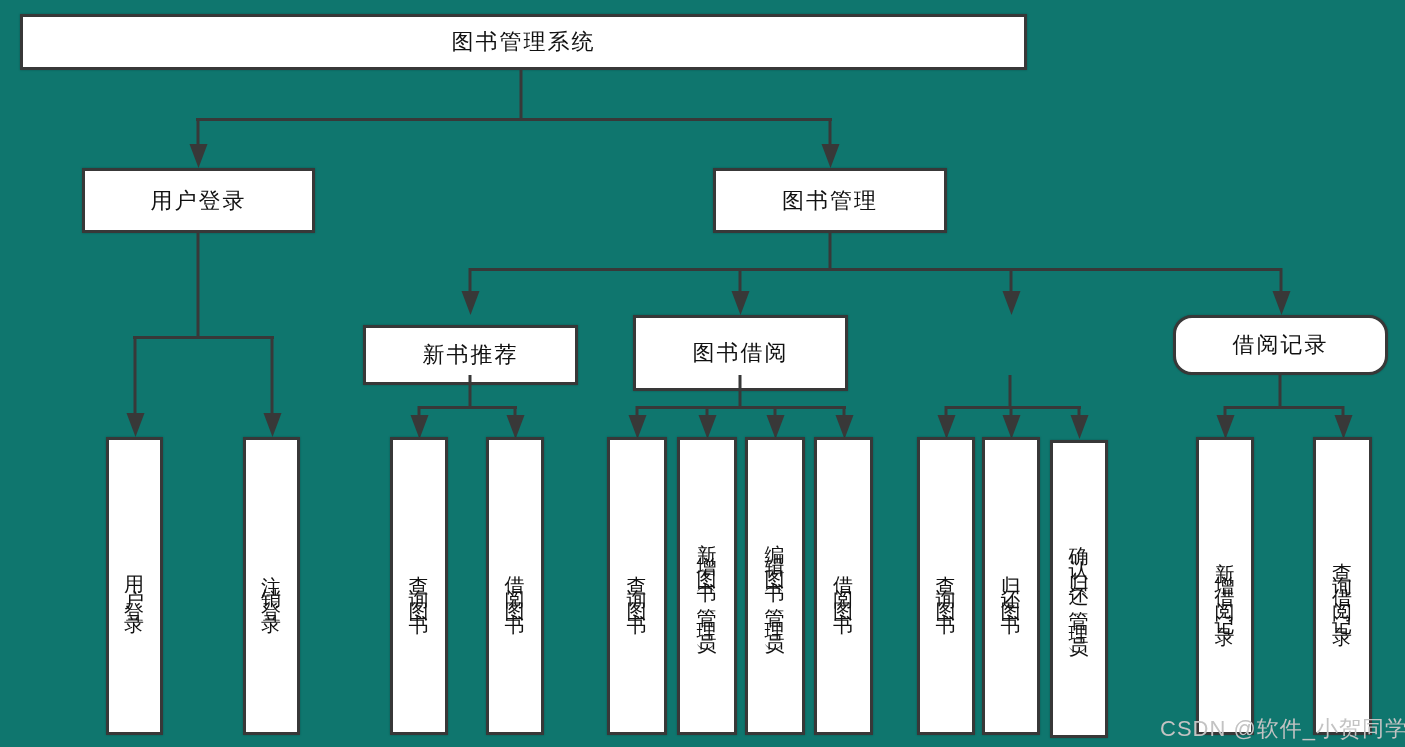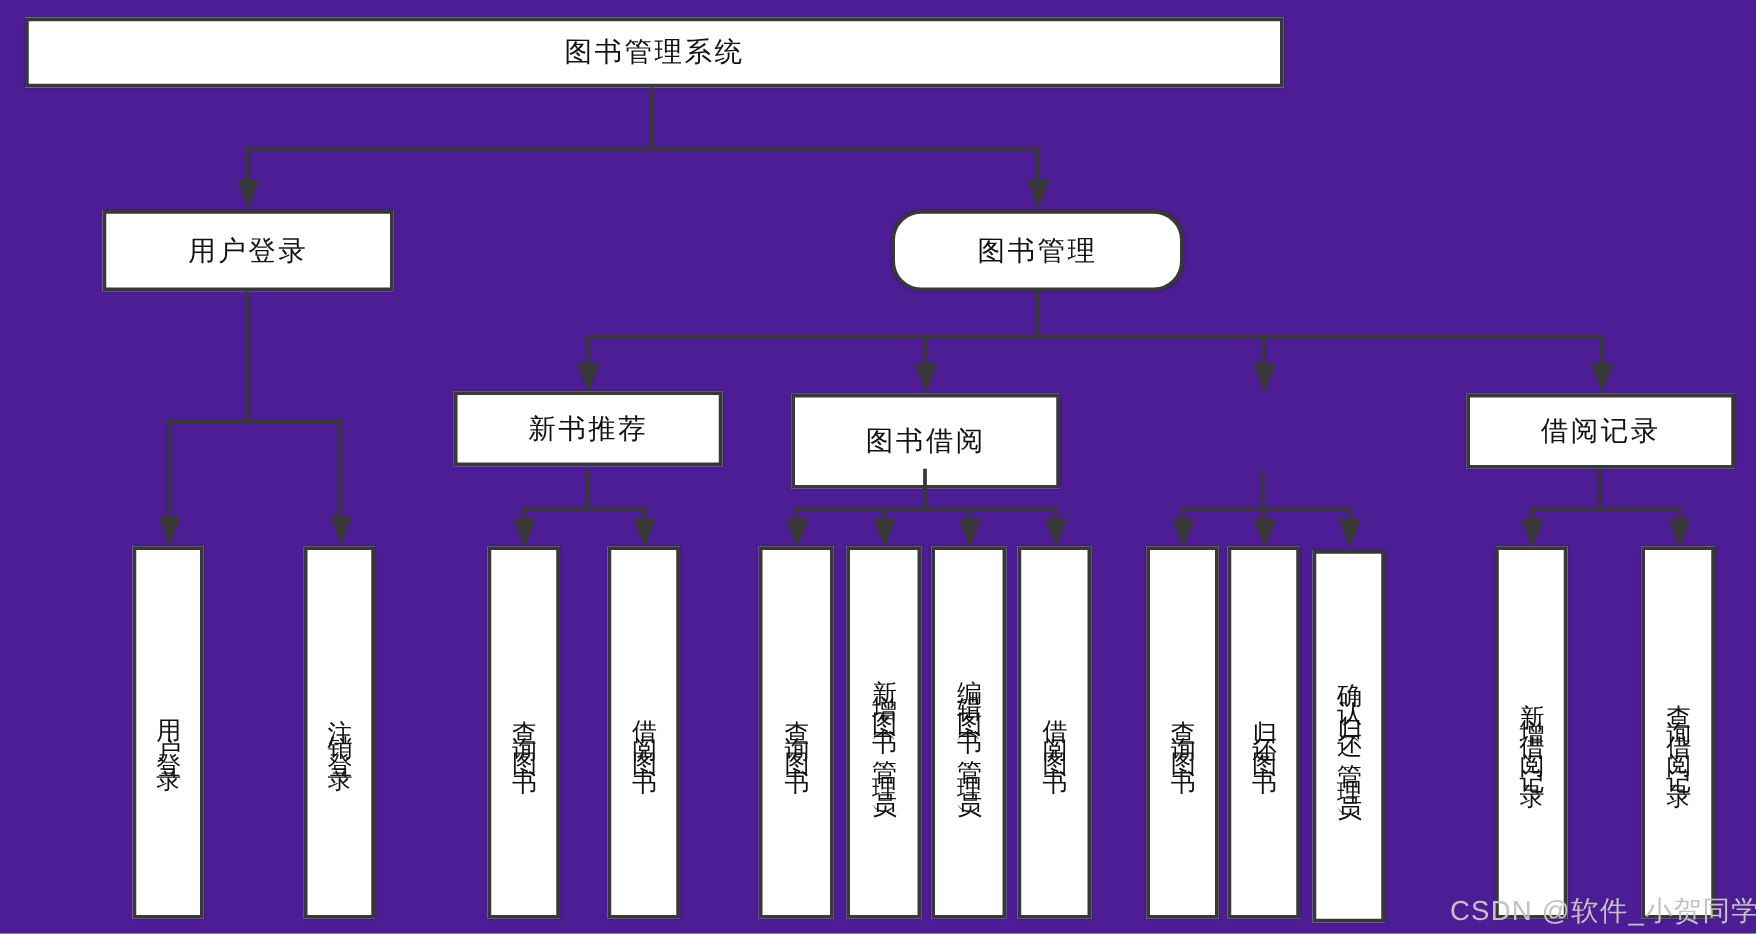--- a/index.html
+++ b/index.html
@@ -4,21 +4,21 @@
 <title>Diagram</title>
 <style>
   :root{
     --line:#383838;
     --text:#111111;
     --box-bg:#ffffff;
     --watermark:#c3c3c3;
   }
   html,body{margin:0;padding:0;background:#ffffff;}
   body{font-family:"Liberation Sans","DejaVu Sans",sans-serif;color:var(--text);}
-  .canvas{position:relative;width:1405px;height:747px;background:#4c1d95;overflow:hidden;}
+  .canvas{position:relative;width:1405px;height:747px;background:#0f766e;overflow:hidden;}
 
   
   .box{
     position:absolute;
     background:var(--box-bg);
     border:3px solid var(--line);
     display:flex;align-items:center;justify-content:center;
     font-size:22px;letter-spacing:2px;
     box-shadow:0 0 2px rgba(0,0,0,.25);
     box-sizing:border-box;
@@ -66,43 +66,43 @@
   </div>
 
   <div class="vline" style="left:521px;top:70px;height:48px;"></div>
   <div class="hline" style="left:196px;top:118px;width:636px;"></div>
   <div class="arrow" style="left:198px;top:118px;height:26px;"></div>
   <div class="arrow" style="left:830px;top:118px;height:26px;"></div>
 
   <div class="box" style="left:82px;top:168px;width:233px;height:65px;">
     <span>用户登录</span>
   </div>
-  <div class="box" style="left:713px;top:168px;width:234px;height:65px;border-radius:24px;">
+  <div class="box" style="left:713px;top:168px;width:234px;height:65px;">
     <span>图书管理</span>
   </div>
 
   <div class="vline" style="left:198px;top:233px;height:103px;"></div>
   <div class="hline" style="left:133px;top:336px;width:141px;"></div>
   <div class="arrow" style="left:135px;top:336px;height:77px;"></div>
   <div class="arrow" style="left:272px;top:336px;height:77px;"></div>
 
   <div class="vline" style="left:830px;top:233px;height:35px;"></div>
   <div class="hline" style="left:469px;top:268px;width:813px;"></div>
   <div class="arrow" style="left:470px;top:268px;height:23px;"></div>
   <div class="arrow" style="left:740px;top:268px;height:23px;"></div>
   <div class="arrow" style="left:1011px;top:268px;height:23px;"></div>
   <div class="arrow" style="left:1281px;top:268px;height:23px;"></div>
 
-  <div class="box" style="left:363px;top:313px;width:215px;height:60px;">
+  <div class="box" style="left:363px;top:325px;width:215px;height:60px;">
     <span>新书推荐</span>
   </div>
   <div class="box" style="left:633px;top:315px;width:215px;height:76px;">
     <span>图书借阅</span>
   </div>
-  <div class="box" style="left:1173px;top:315px;width:215px;height:60px;">
+  <div class="box" style="left:1173px;top:315px;width:215px;height:60px;border-radius:19px;">
     <span>借阅记录</span>
   </div>
 
   <div class="vline" style="left:470px;top:375px;height:31px;"></div>
   <div class="vline" style="left:740px;top:375px;height:31px;"></div>
   <div class="vline" style="left:1010px;top:375px;height:31px;"></div>
   <div class="vline" style="left:1280px;top:375px;height:31px;"></div>
 
   <div class="hline" style="left:418px;top:406px;width:99px;"></div>
   <div class="hline" style="left:636px;top:406px;width:210px;"></div>

